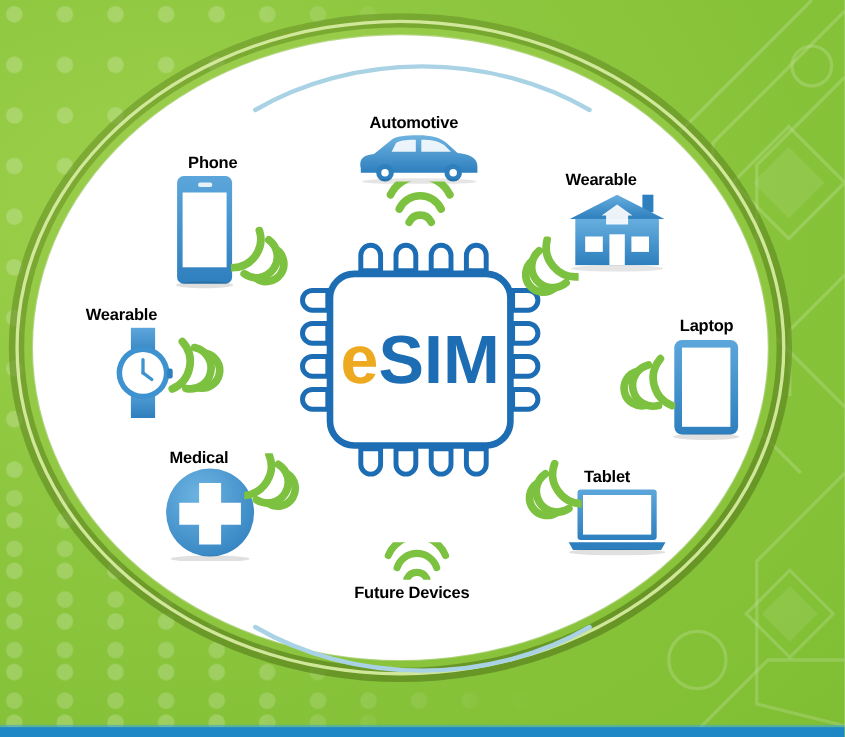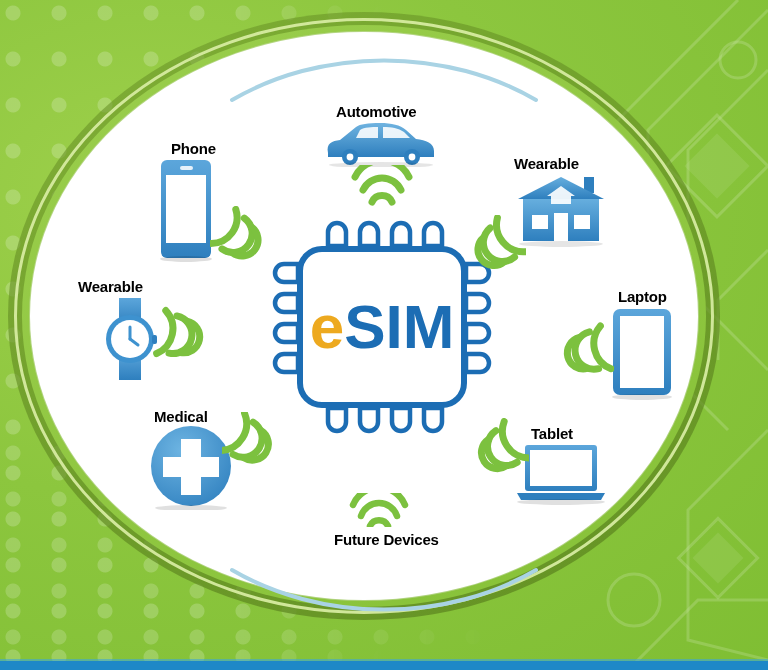--- a/index.html
+++ b/index.html
@@ -93,21 +93,21 @@
   #n-laptop     {left:513px;top:425px;}
   #n-future     {left:318px;top:493px;}
   #n-medical    {left:148px;top:408px;}
   #n-wearable   {left:78px;top:278px;}
 
   .lbl-phone      {position:absolute;left:12px;top:0;margin-left:11px;}
   .lbl-automotive {position:absolute;left:14px;top:0;}
   .lbl-smarthome  {position:absolute;left:14px;top:0;}
   .lbl-tablet     {position:absolute;left:18px;top:0;}
   .lbl-laptop     {position:absolute;left:18px;top:0;}
-  .lbl-future     {position:absolute;left:16px;top:38px;}
+  .lbl-future     {position:absolute;left:4px;top:38px;}
   .lbl-medical    {position:absolute;left:6px;top:0;text-align:center;}
   .lbl-wearable   {position:absolute;left:0px;top:0;}
 
   .icn{position:absolute;}
   .sig{position:absolute;}
 
   
   .bottom-bar{
     position:absolute;left:0;bottom:0;width:768px;height:9px;
     background:#1E88C7;

